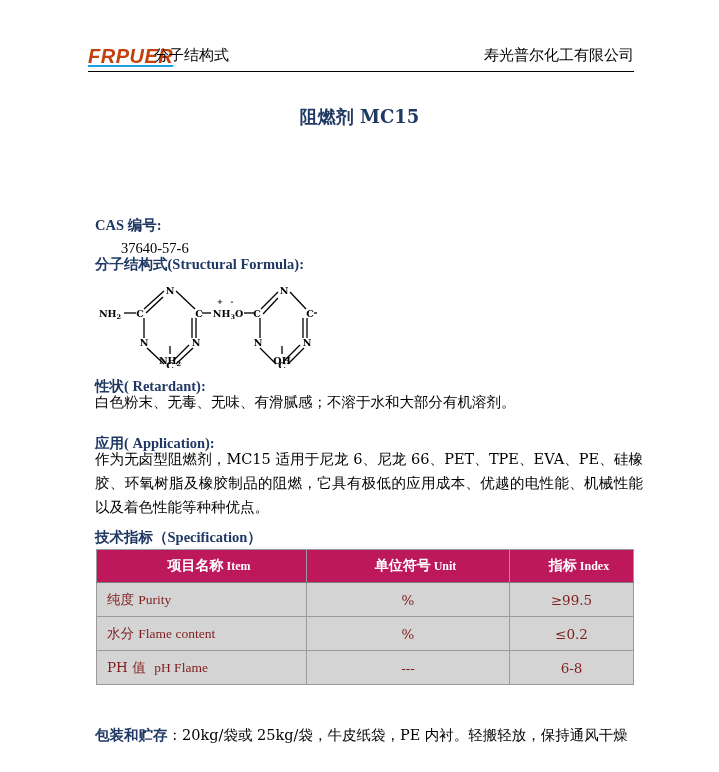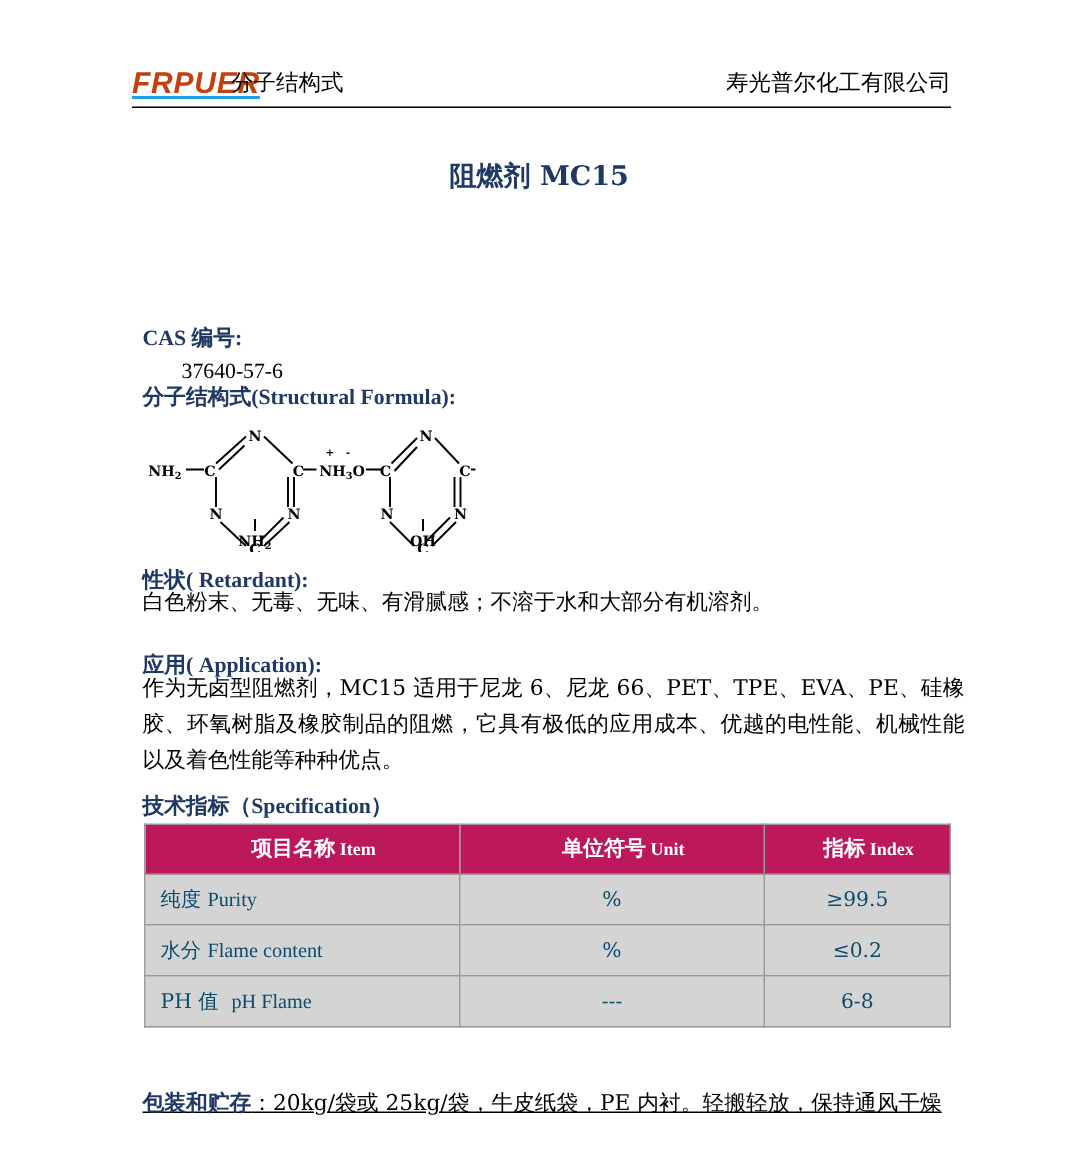--- a/index.html
+++ b/index.html
@@ -122,21 +122,20 @@
 
   #spec-label { left: 95px; top: 528px; }
 
   #packaging-line {
     position: absolute;
     left: 95px;
     top: 726px;
     width: 555px;
     font-size: 14.5px;
     font-family: "DejaVu Serif", "Liberation Serif", serif;
-    text-decoration: underline;
   }
   #packaging-line .pk-label {
     font-weight: bold;
     color: #1F3864;
   }
   #packaging-line .pk-text { color: #000; }
 
   
   .formula-figure {
     position: absolute;
@@ -177,21 +176,21 @@
   .spec-table th .en {
     font-size: 12px;
     font-family: "Liberation Serif", serif;
     margin-left: 3px;
   }
   .spec-table td {
     background: #D4D4D4;
     height: 31px;
     border: 1px solid #9a9a9a;
     vertical-align: middle;
-    color: #0c4a6e;
+    color: #7f1d1d;
   }
   .spec-table td.item {
     text-align: left;
     padding-left: 10px;
   }
   .spec-table td.ctr {
     text-align: center;
   }
   .spec-table td sub {
     font-size: 9px;

